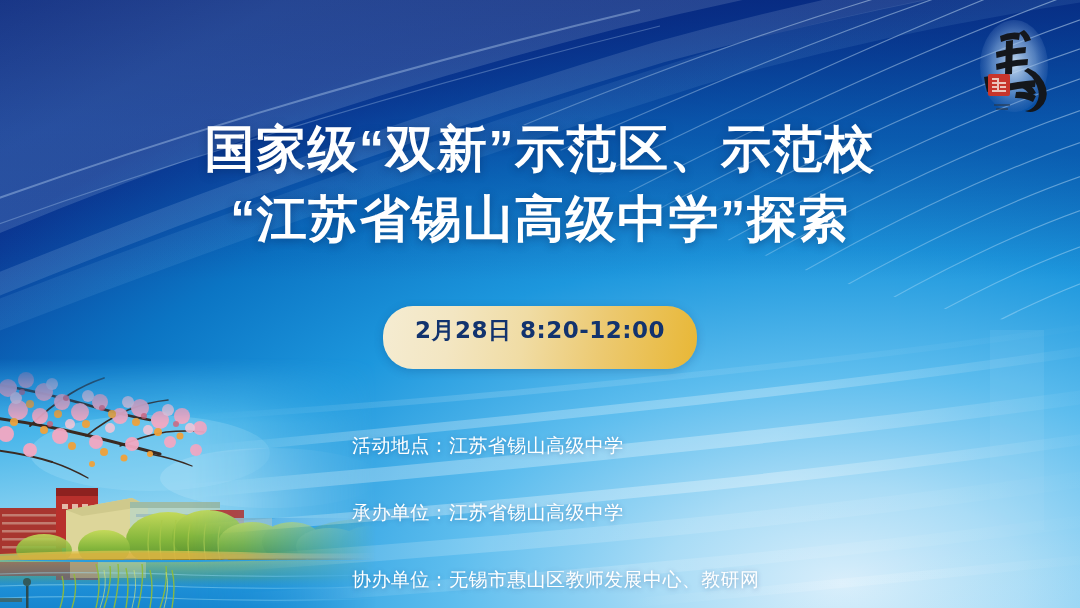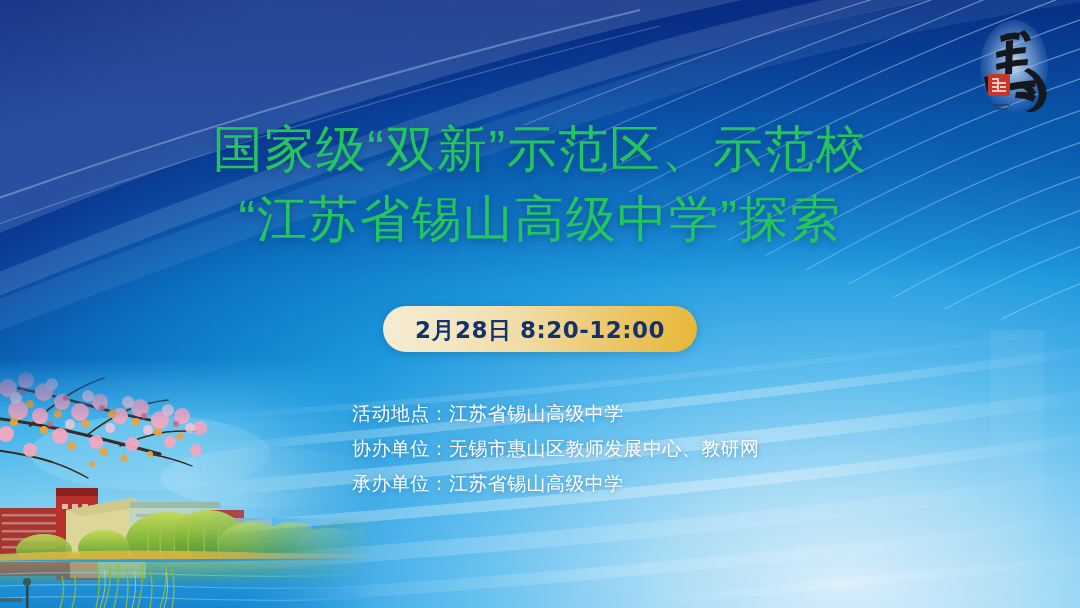--- a/index.html
+++ b/index.html
@@ -57,37 +57,37 @@
     width:96px; height:104px;
   }
   .logo svg { display:block; width:100%; height:100%; }
 
   
   .title-block {
     position:absolute; left:0; top:114px; width:1080px;
     text-align:center;
   }
   .title-line {
-    color:#22c55e;
+    color:#ffffff;
     font-size:50px;
-    font-weight:normal;
+    font-weight:bold;
     letter-spacing:1.5px;
     line-height:70px;
     text-shadow:0 2px 9px rgba(3,28,78,.40);
     white-space:nowrap;
   }
 
   
   .badge-wrap {
     position:absolute; left:0; top:306px; width:1080px;
     text-align:center;
   }
   .badge {
     display:inline-block;
-    padding:9px 32px 6px;
+    padding:9px 32px 23px;
     min-width:272px;
     border-radius:30px;
     background:linear-gradient(100deg,#f5ecd2 0%, #f3e6c2 22%, #f0dca4 45%, #ecc970 70%, #e8b735 100%);
     color:#12336e;
     font-size:23px;
     font-weight:bold;
     letter-spacing:.5px;
     font-family:"DejaVu Sans","Liberation Sans",sans-serif;
     box-shadow:0 2px 10px rgba(4,40,100,.22);
     white-space:nowrap;
@@ -95,21 +95,21 @@
 
   
   .details {
     position:absolute; left:352px; top:396px;
     color:#ffffff;
     font-size:19px;
     line-height:35px;
     letter-spacing:.4px;
     text-shadow:0 1px 5px rgba(6,50,110,.35);
   }
-  .detail-row { white-space:nowrap; }
+  .detail-row { white-space:nowrap;margin-top:32px; }
 </style>
 </head>
 <body>
 
 <div id="poster">
 
   <div class="bg-base"></div>
   <div class="bg-topdark"></div>
 
   <svg class="bg-svg" viewBox="0 0 1080 608" preserveAspectRatio="none">
@@ -437,17 +437,17 @@
     <div class="title-line">国家级“双新”示范区、示范校</div>
     <div class="title-line">“江苏省锡山高级中学”探索</div>
   </div>
 
   <div class="badge-wrap">
     <span class="badge">2月28日  8:20-12:00</span>
   </div>
 
   <div class="details">
     <div class="detail-row">活动地点：江苏省锡山高级中学</div>
+    <div class="detail-row">承办单位：江苏省锡山高级中学</div>
     <div class="detail-row">协办单位：无锡市惠山区教师发展中心、教研网</div>
-    <div class="detail-row">承办单位：江苏省锡山高级中学</div>
   </div>
 
 </div>
 
 </body></html>

